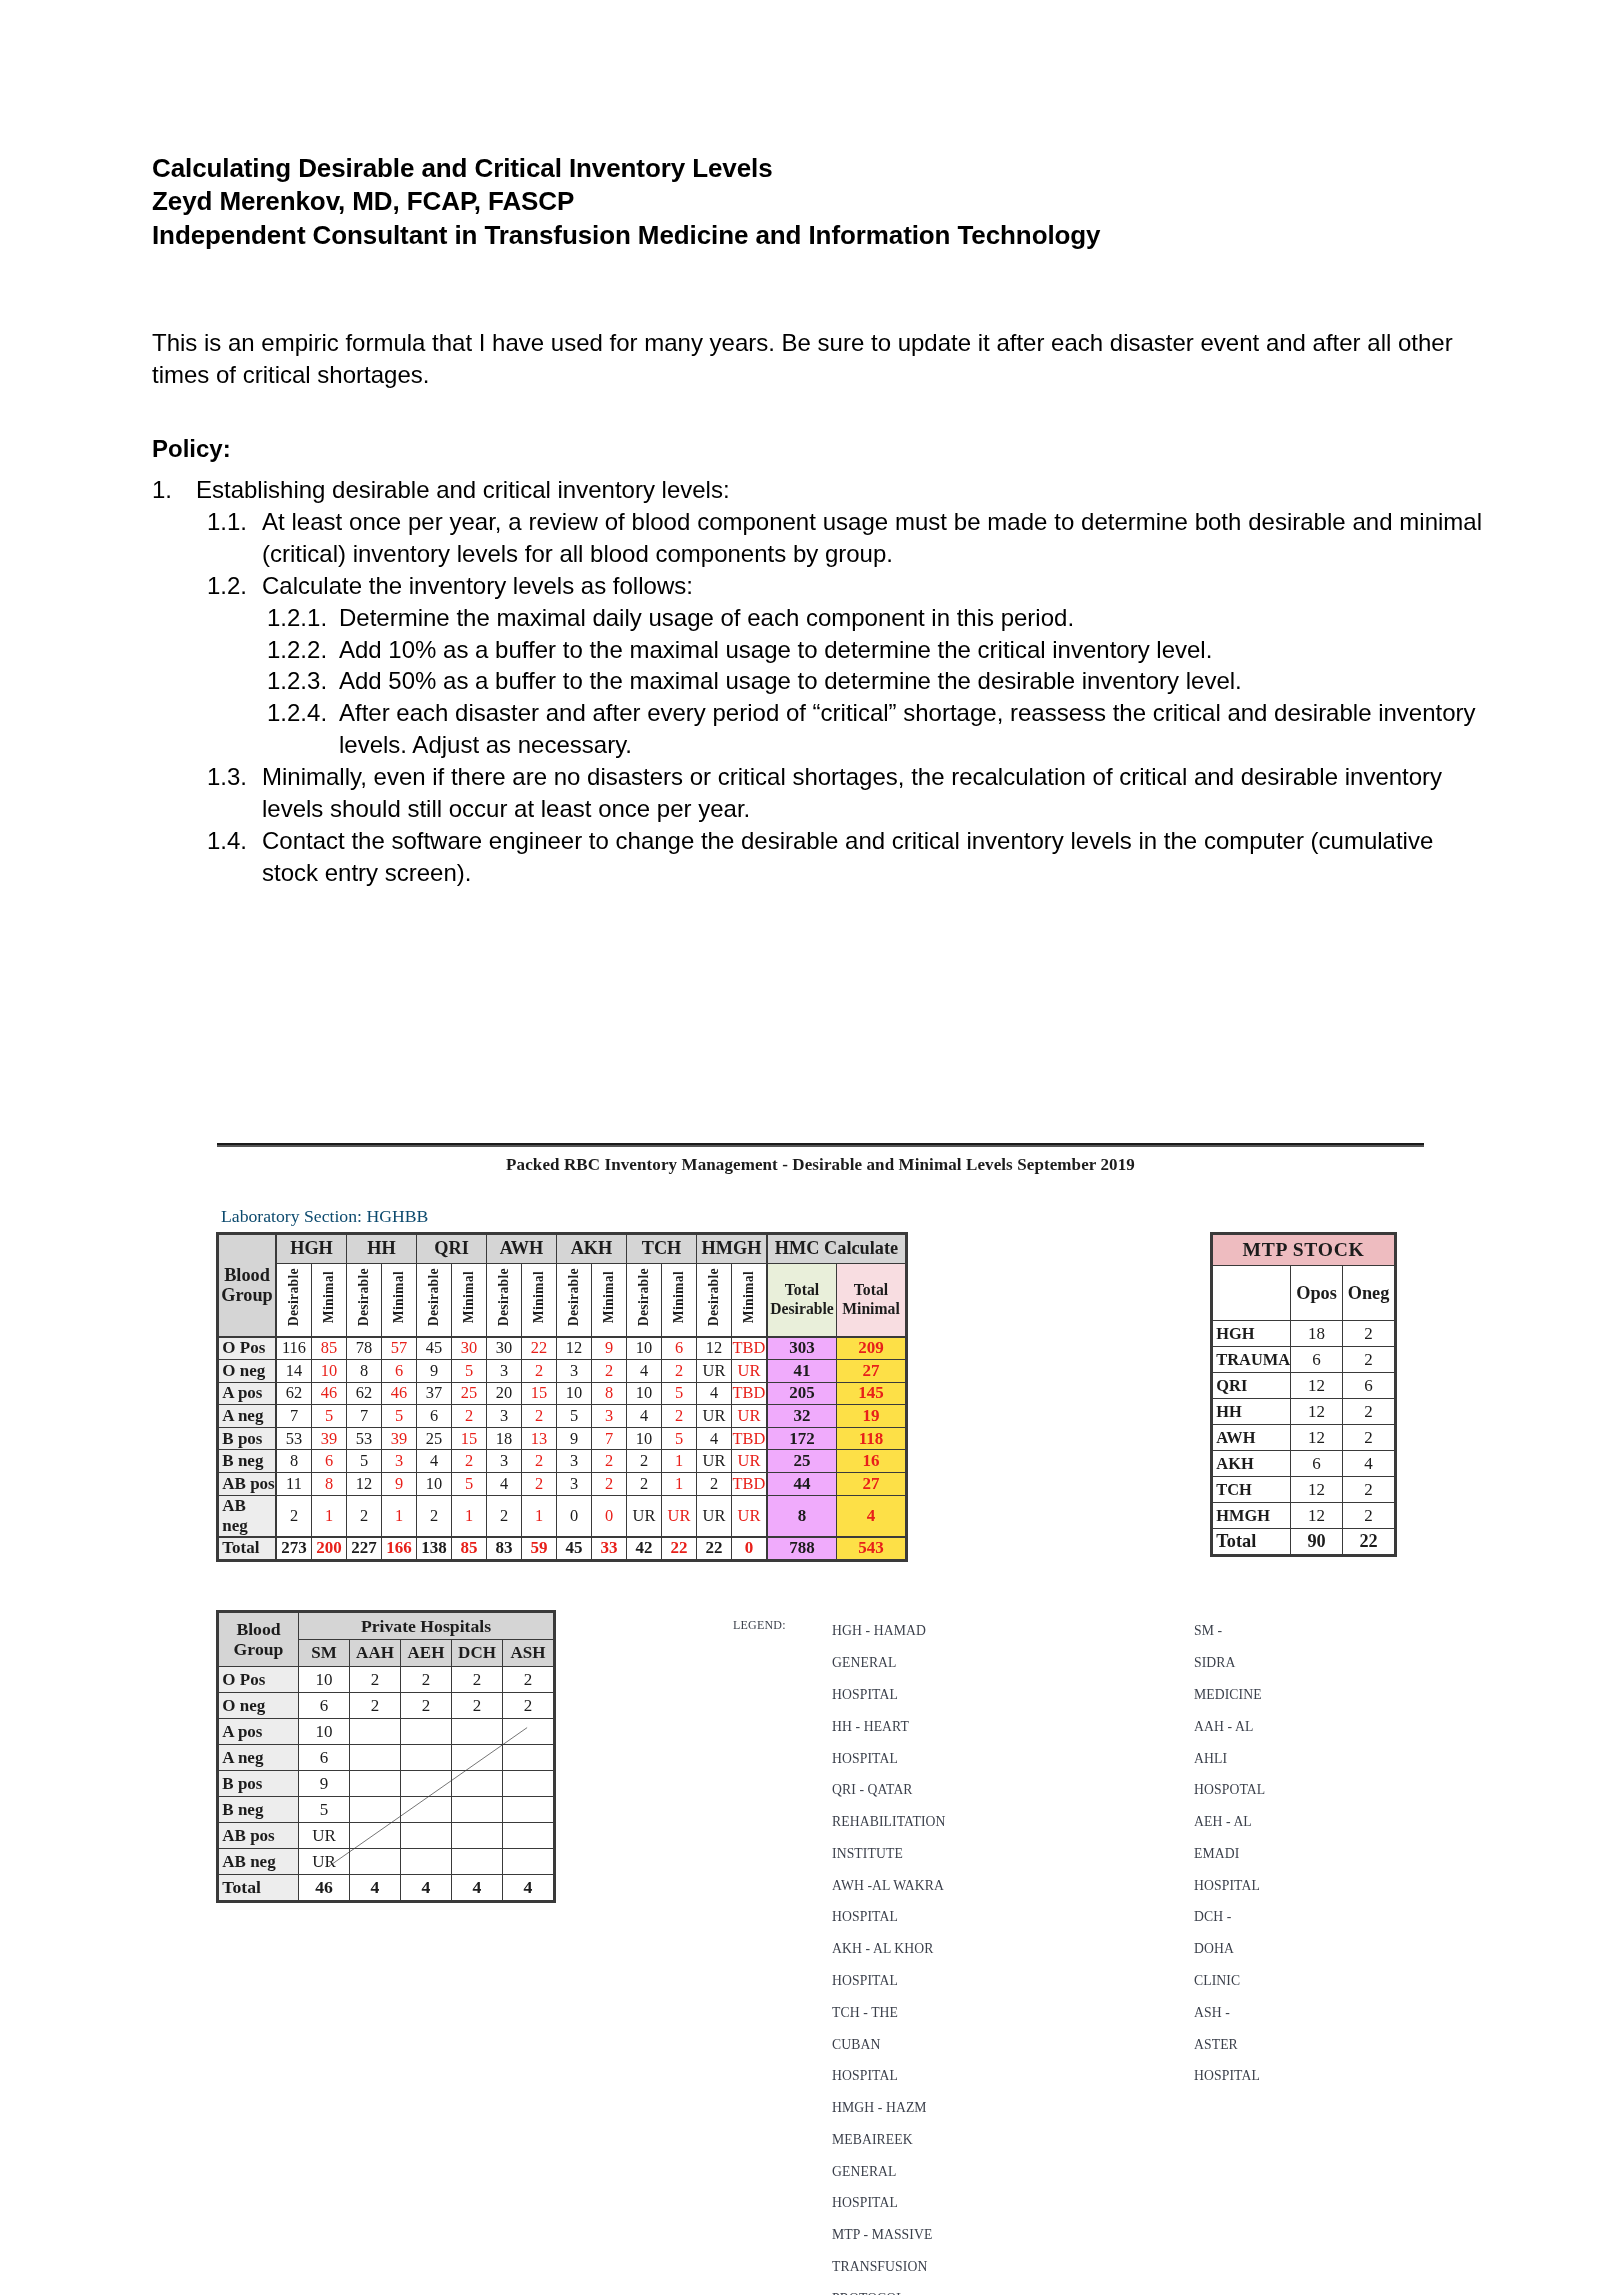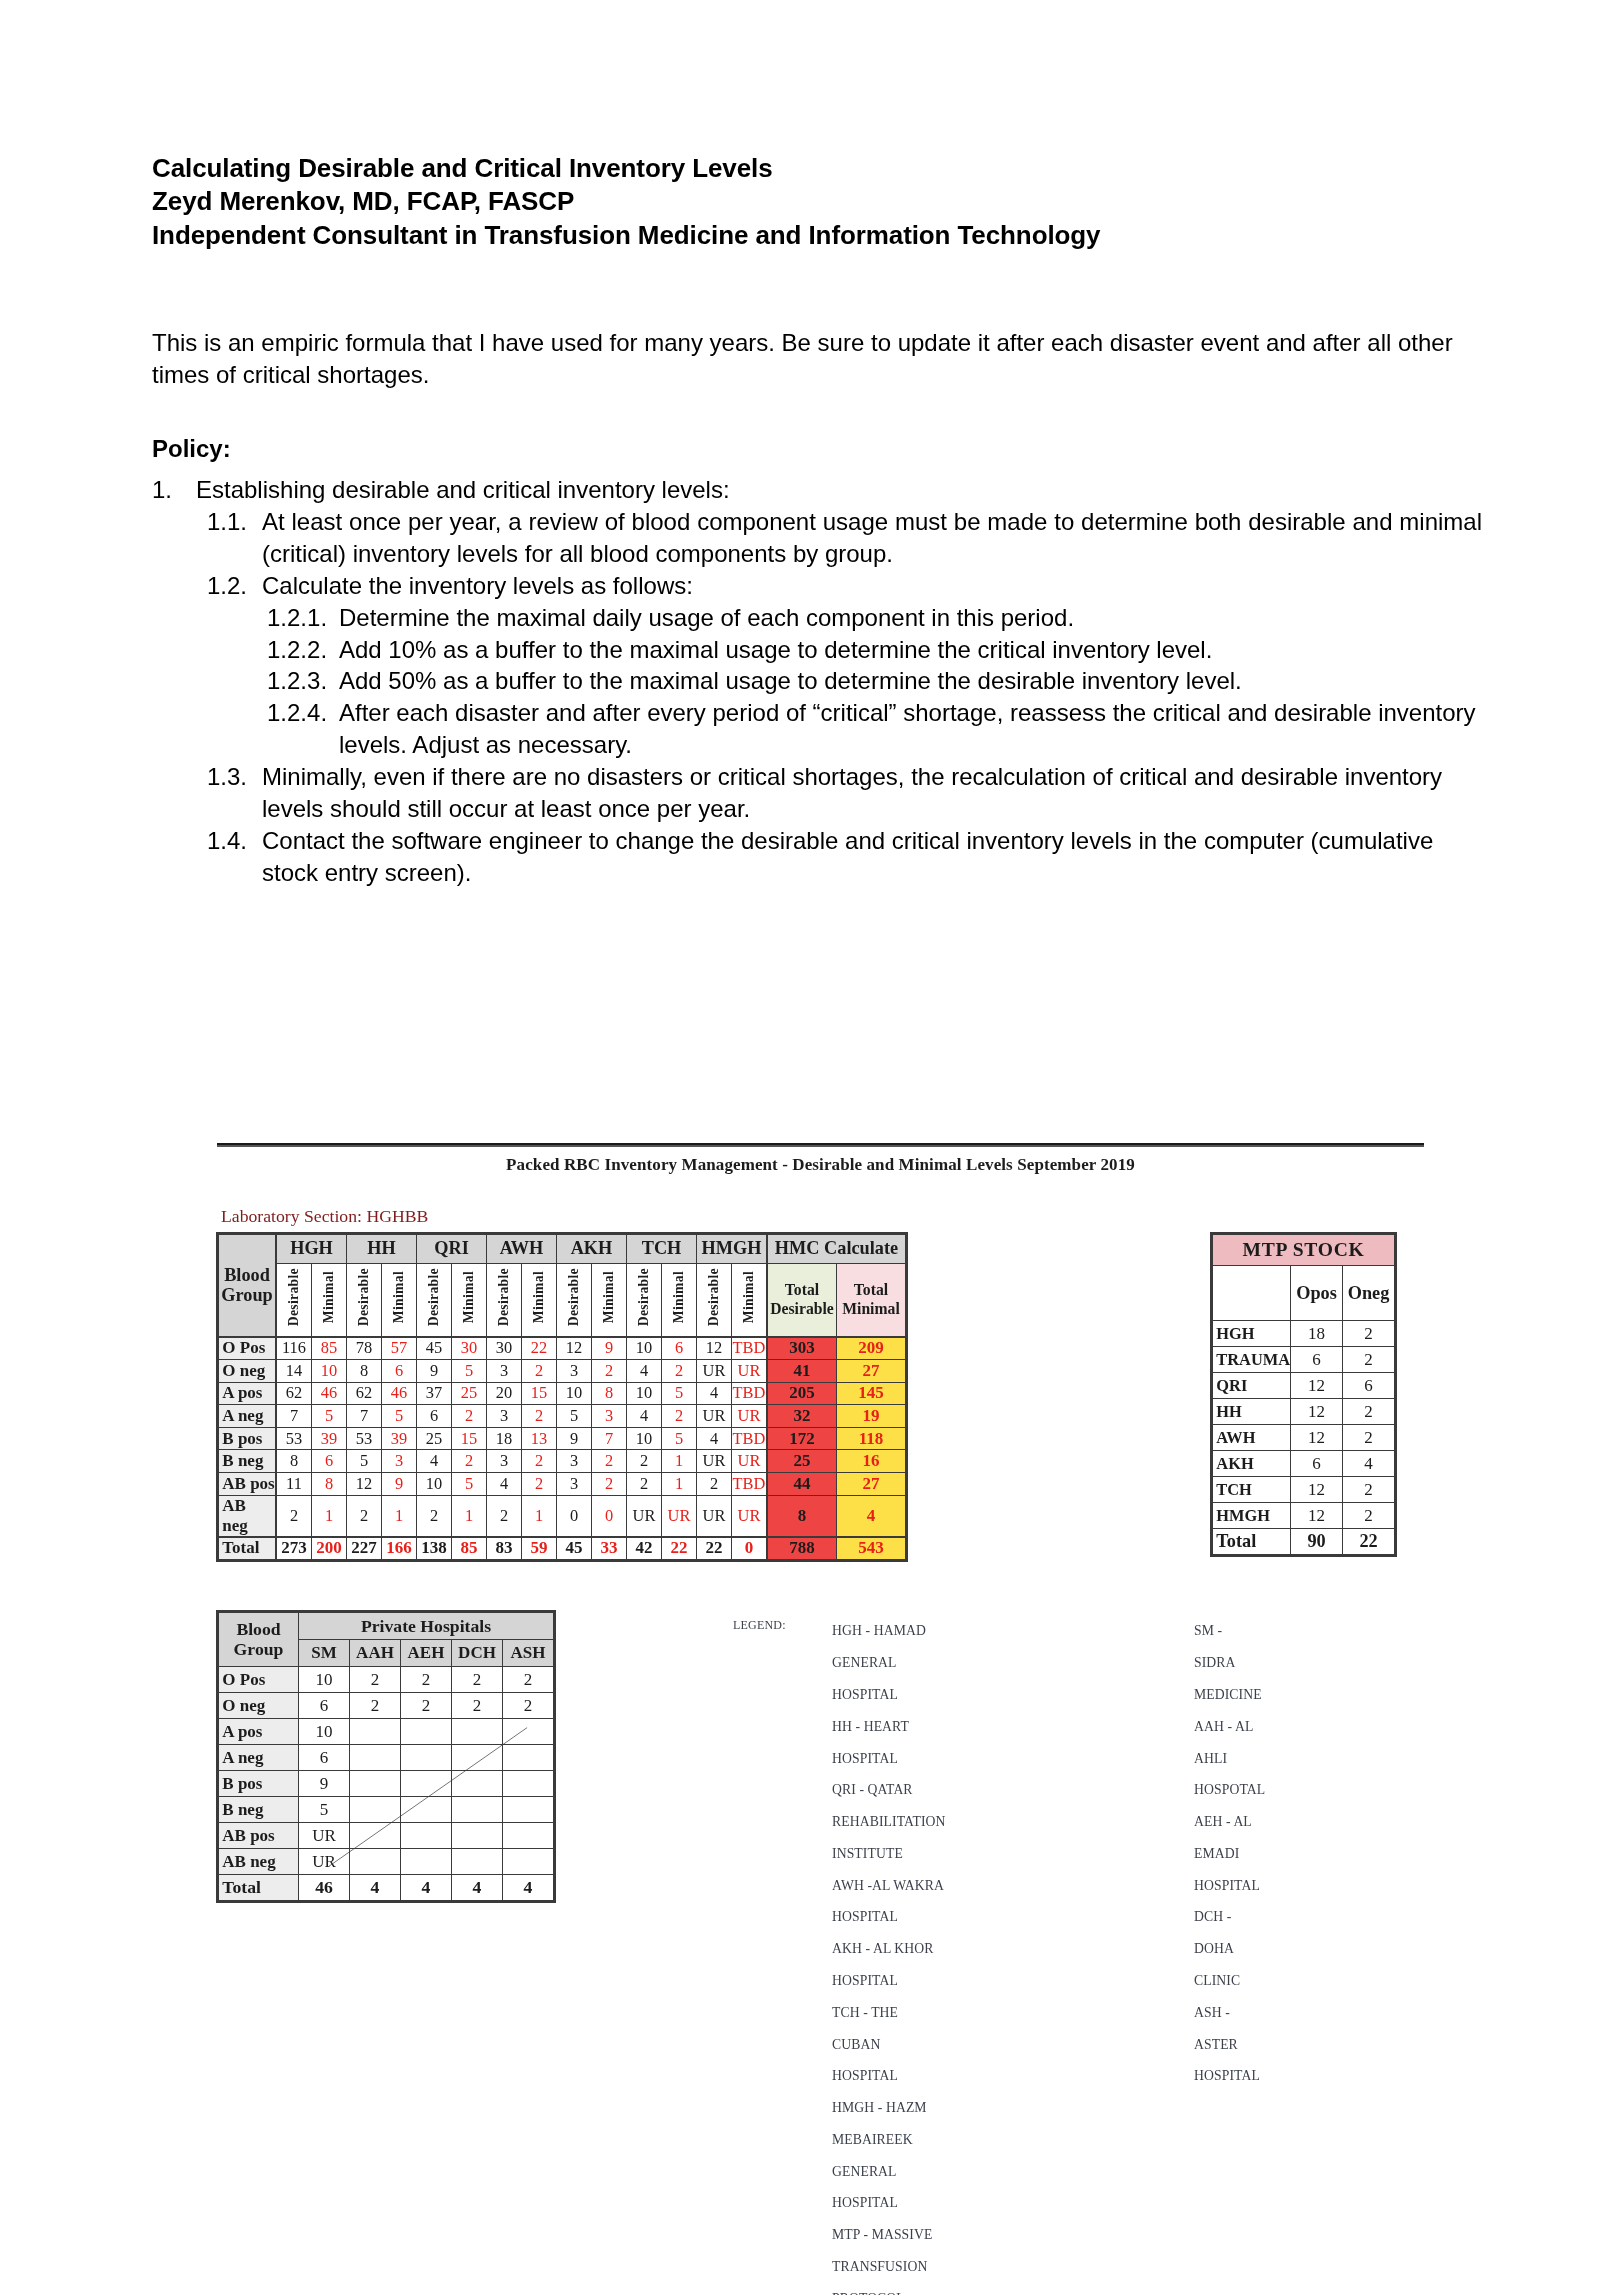--- a/index.html
+++ b/index.html
@@ -49,21 +49,21 @@
     position:absolute;left:217px;top:17px;width:1207px;height:0;
     border-top:2px solid #1a1a1a;border-bottom:2px solid #555;
   }
   .fig-title{
     position:absolute;left:217px;top:29px;width:1207px;
     text-align:center;font-family:"Liberation Serif", serif;
     font-weight:bold;font-size:17px;color:#1c1c1c;letter-spacing:0.1px;
   }
   .lab-section{
     position:absolute;left:221px;top:80px;
-    font-family:"Liberation Serif", serif;font-size:17.7px;color:#7f1d1d;
+    font-family:"Liberation Serif", serif;font-size:17.7px;color:#0c4a6e;
   }
 
   
   table.grid{
     border-collapse:collapse;
     font-family:"Liberation Serif", serif;
     color:#1c1c1c;
     background:#fff;
   }
   table.grid td,table.grid th{
@@ -92,21 +92,21 @@
   }
   #main-table .td-head{background:#e9efda;font-weight:bold;font-size:15.7px;width:68px;line-height:1.15;}
   #main-table .tm-head{background:#f8dde1;font-weight:bold;font-size:15.7px;width:68px;line-height:1.15;}
   #main-table tbody td{height:21.6px;}
   #main-table .rowlab{
     background:#ededed;font-weight:bold;font-size:17px;
     text-align:left;padding-left:3.3px;
   }
   #main-table .des{color:#1c1c1c;}
   #main-table .min{color:#e8201a;}
-  #main-table .tot-d{background:#ef4444;font-weight:bold;color:#1c1c1c;font-size:17px;}
+  #main-table .tot-d{background:#f0abfc;font-weight:bold;color:#1c1c1c;font-size:17px;}
   #main-table .tot-m{background:#fde047;font-weight:bold;color:#e8201a;font-size:17px;}
   #main-table tr.total-row td{font-weight:bold;font-size:17px;border-top:2px solid #3a3a3a;}
   #main-table tr.first-data td{border-top:2px solid #3a3a3a;}
   #main-table td.sep-left{border-left:2px solid #3a3a3a;}
 
   
   #mtp-wrap{position:absolute;left:1210px;top:106px;}
   #mtp-table{font-size:17px;}
   #mtp-table .mtp-title{
     background:#eebcc0;font-weight:bold;font-size:19.6px;height:30px;

